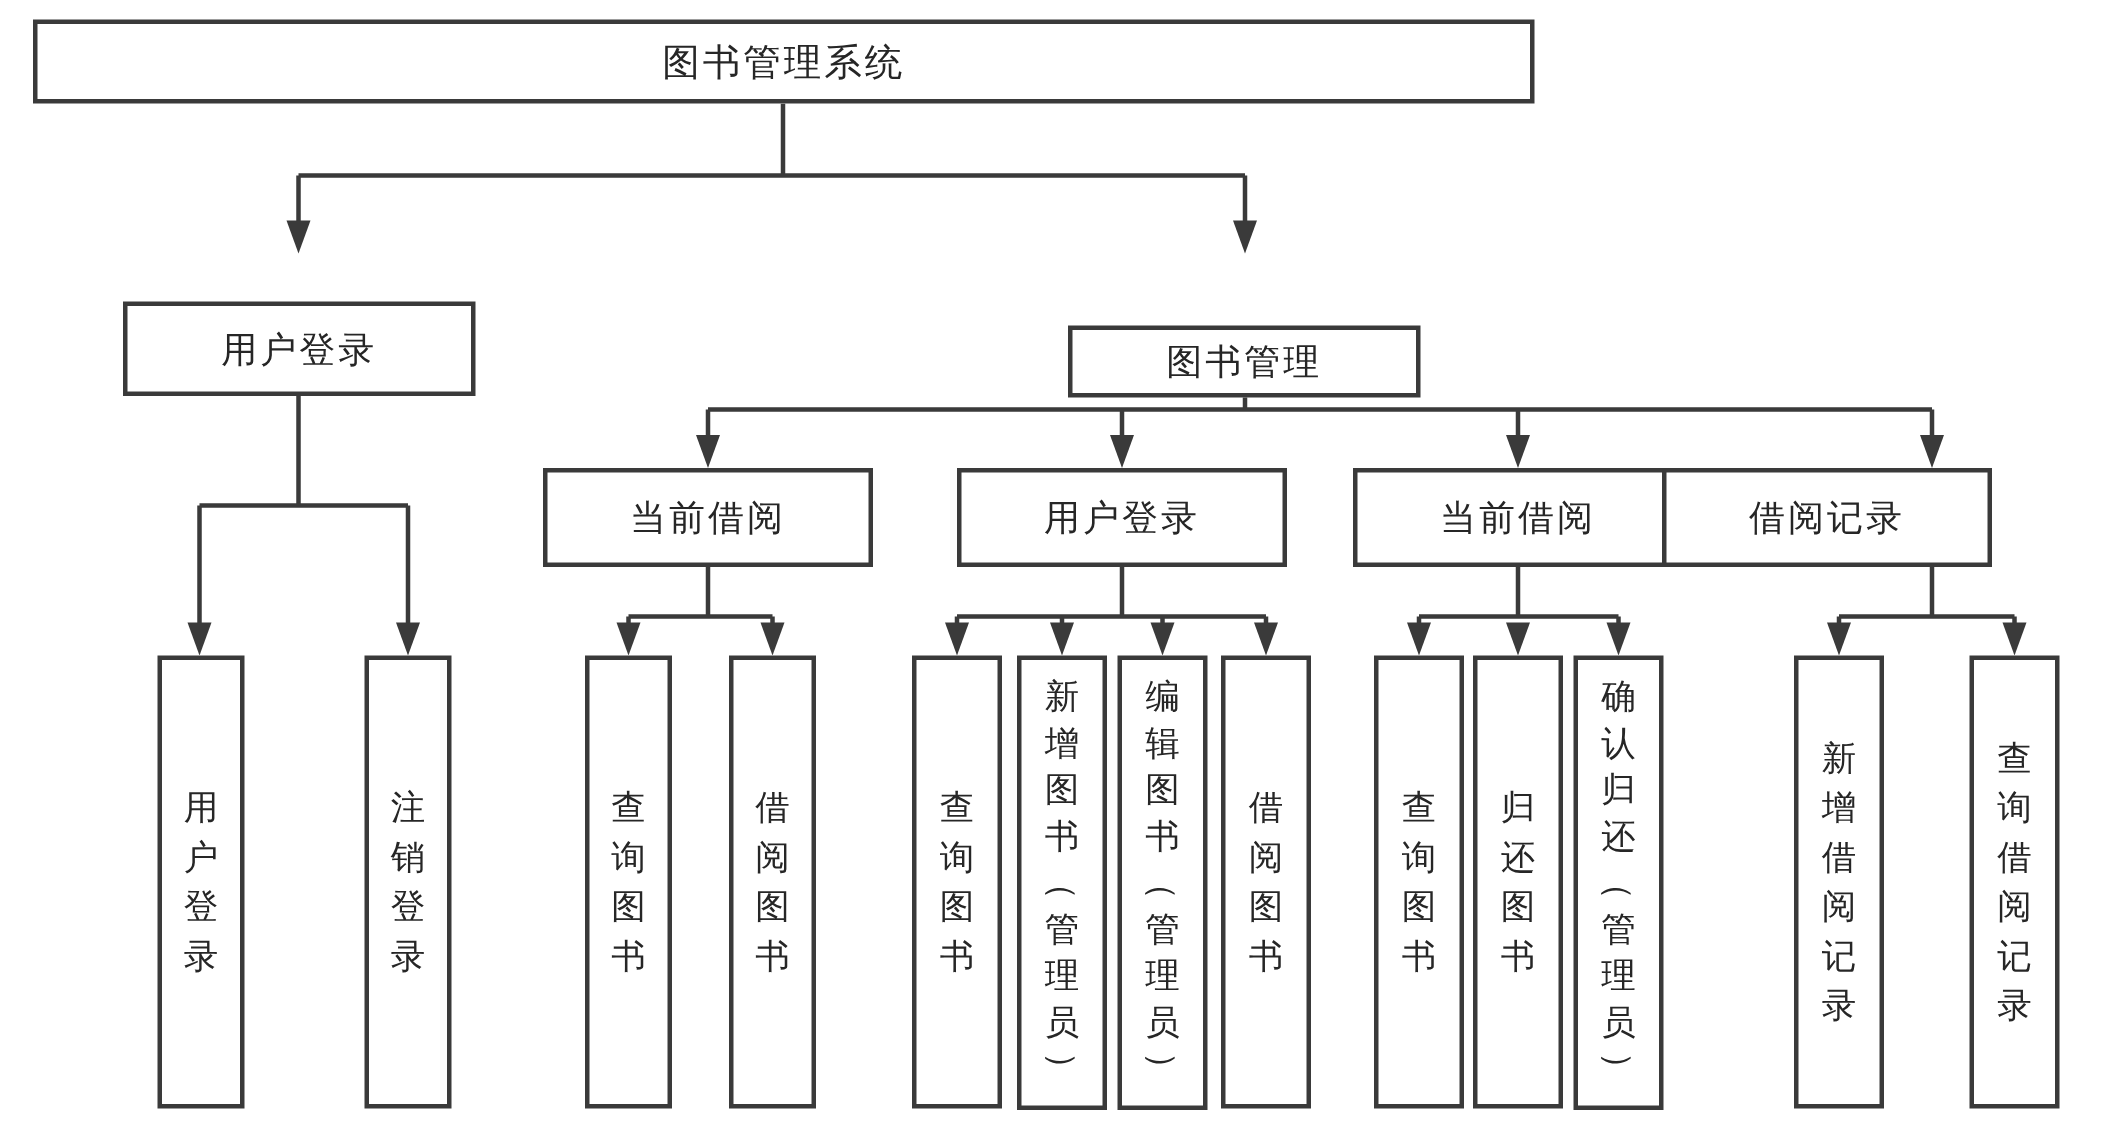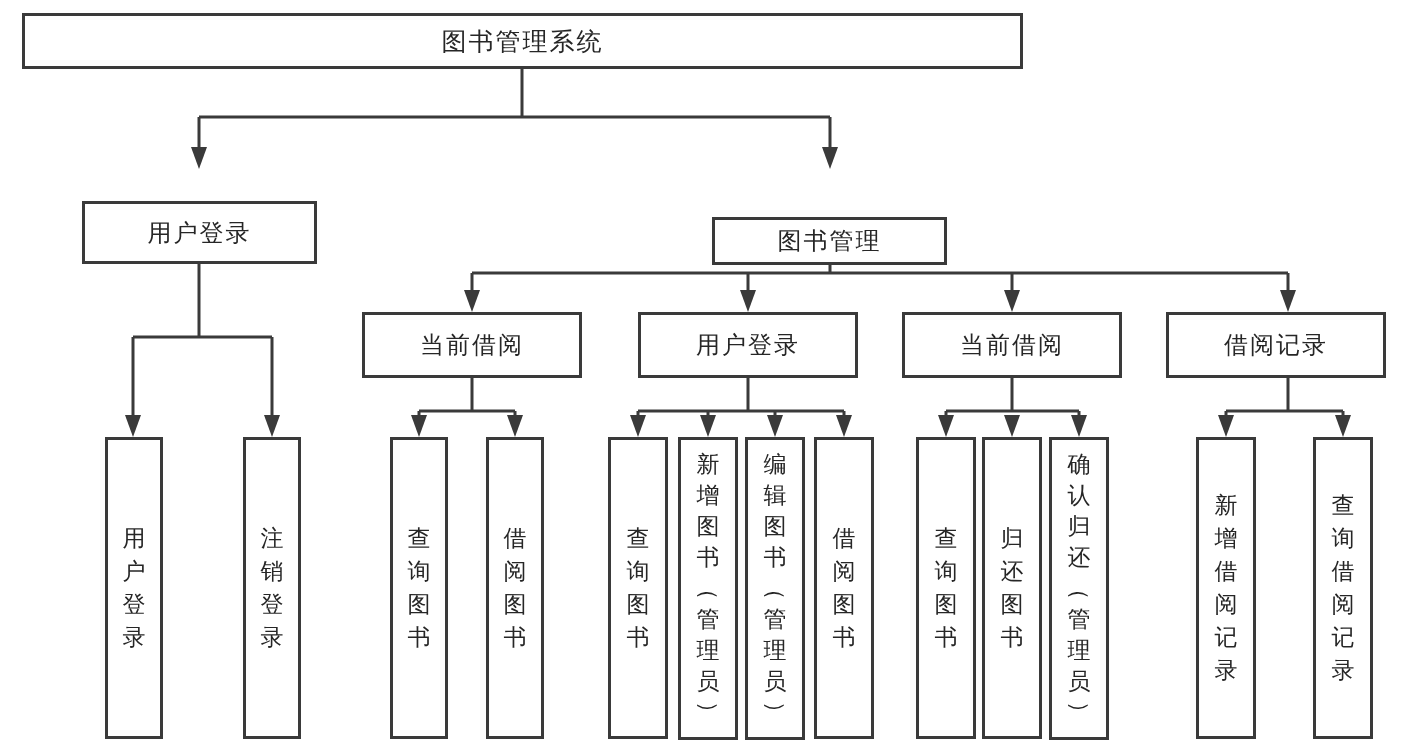--- a/index.html
+++ b/index.html
@@ -100,21 +100,21 @@
   </svg>
 
   <div class="node hbox root-box" style="left:22px; top:13px; width:1001px; height:56px;">图书管理系统</div>
 
   <div class="node hbox" style="left:82px; top:169px; width:235px; height:63px;margin-top:32px;">用户登录</div>
   <div class="node hbox" style="left:712px; top:169px; width:235px; height:48px;margin-top:48px;">图书管理</div>
 
   <div class="node hbox" style="left:362px; top:312px; width:220px; height:66px;">当前借阅</div>
   <div class="node hbox" style="left:638px; top:312px; width:220px; height:66px;">用户登录</div>
   <div class="node hbox" style="left:902px; top:312px; width:220px; height:66px;">当前借阅</div>
-  <div class="node hbox" style="left:1166px; top:312px; width:220px; height:66px;">借阅记录</div>
+  <div class="node hbox" style="left:1108px; top:312px; width:220px; height:66px;">借阅记录</div>
 
   <div class="node vbox" style="left:105px; top:437px; width:58px; height:302px;">
       <span style="height: 33px; line-height: 33px;">用</span>
       <span style="height: 33px; line-height: 33px;">户</span>
       <span style="height: 33px; line-height: 33px;">登</span>
       <span style="height: 33px; line-height: 33px;">录</span>
     </div>
   <div class="node vbox" style="left:243px; top:437px; width:58px; height:302px;">
       <span style="height: 33px; line-height: 33px;">注</span>
       <span style="height: 33px; line-height: 33px;">销</span>

